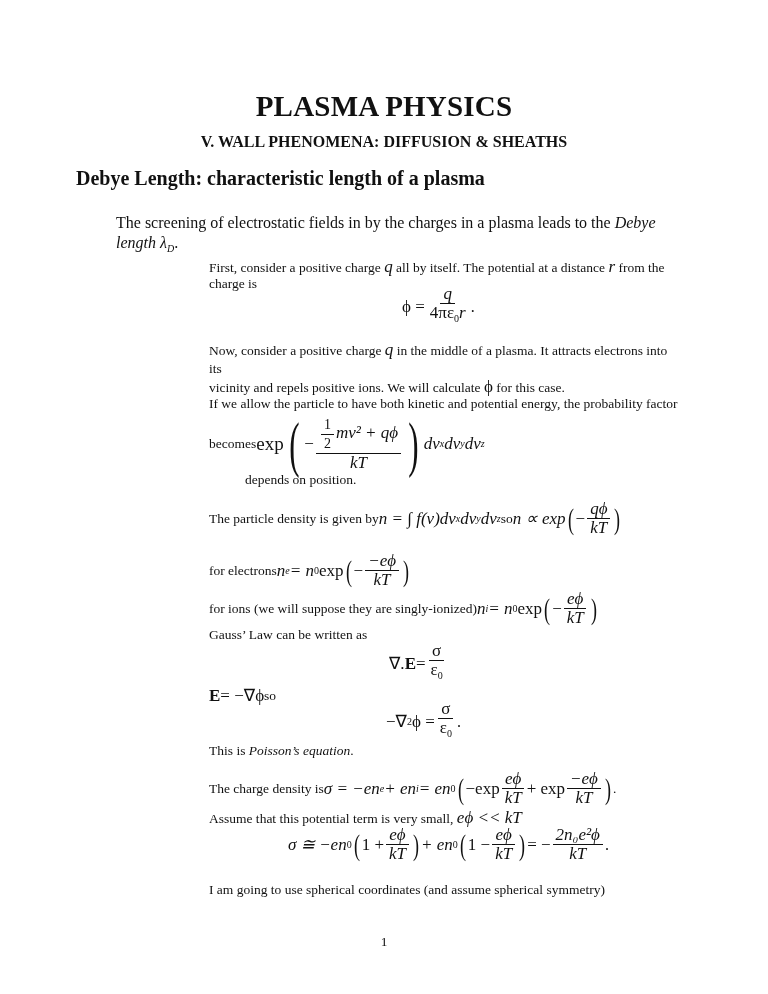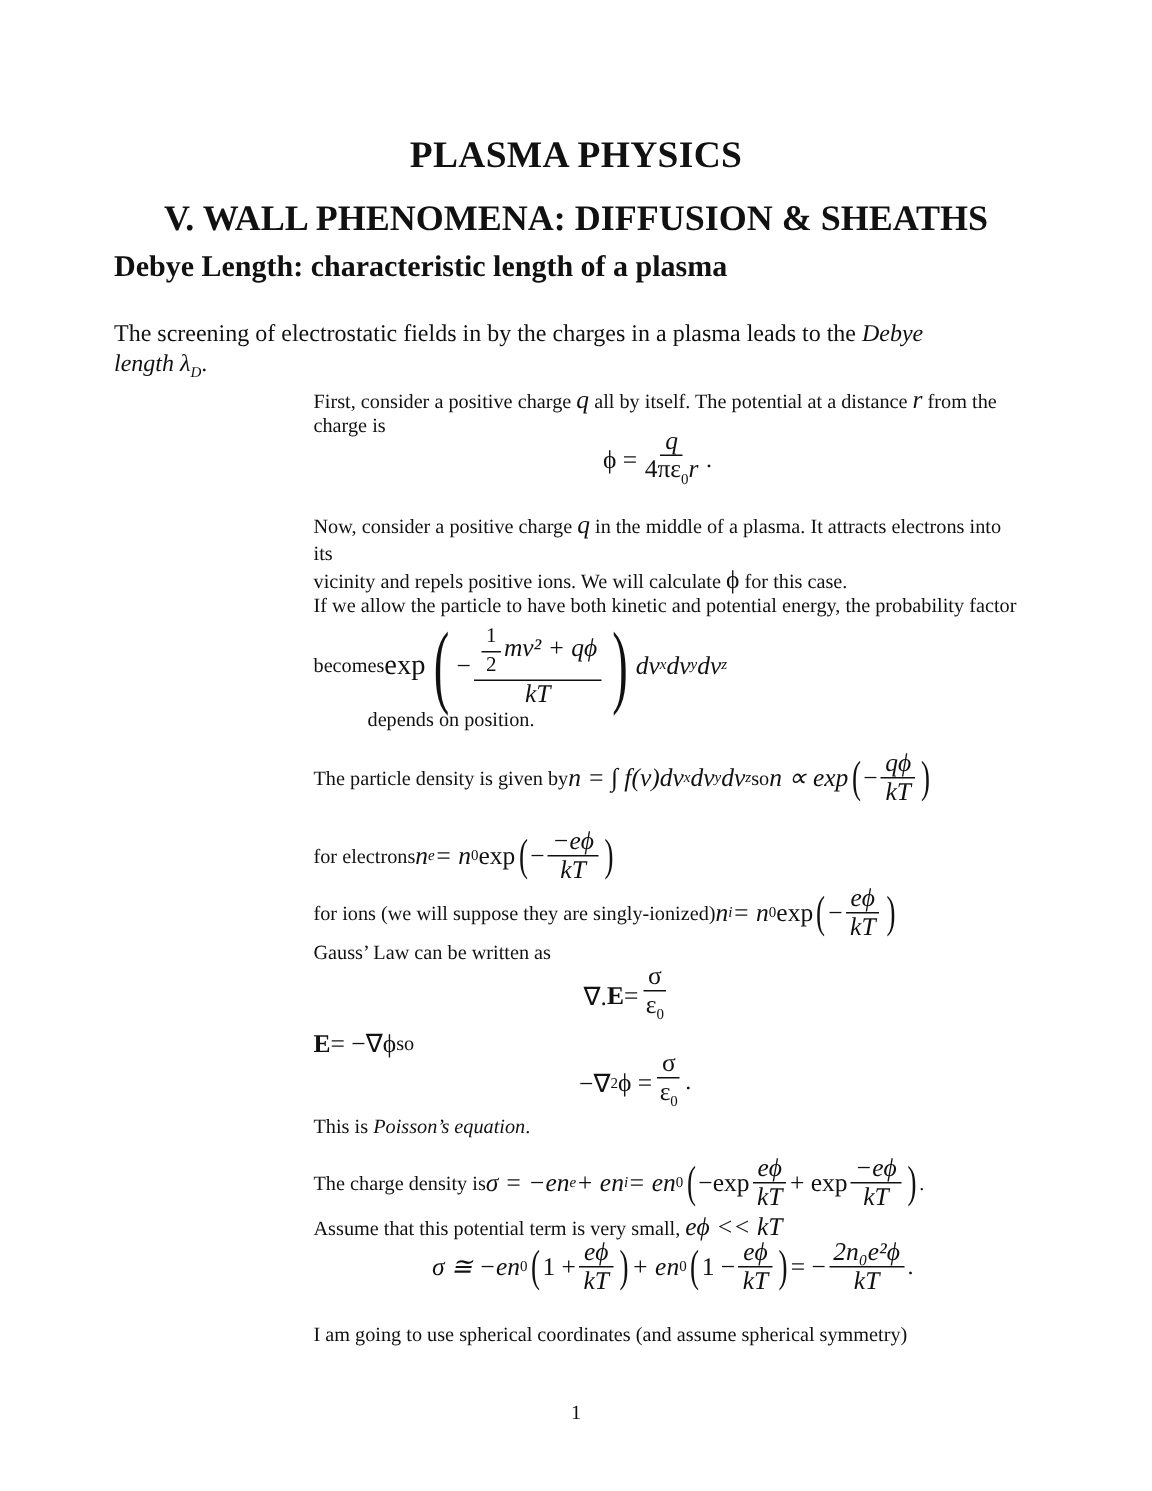--- a/index.html
+++ b/index.html
@@ -1,21 +1,21 @@
 <!DOCTYPE html>
 <html><head>
 <meta charset="utf-8">
 <style>
   html, body { margin:0; padding:0; background:#ffffff; }
   body { width:768px; height:994px; position:relative; overflow:hidden; color:#111; font-family:"Liberation Serif", serif; }
   .abs { position:absolute; }
-  .t1 { top:90px; left:0; width:768px; text-align:center; font-weight:bold; font-size:25px; letter-spacing:0.2px; }
-  .t2 { top:133px; left:0; width:768px; text-align:center; font-weight:bold; font-size:24px; }
+  .t1 { top:90px; left:0; width:768px; text-align:center; font-weight:bold; font-size:29px; letter-spacing:0.2px; }
+  .t2 { top:133px; left:0; width:768px; text-align:center; font-weight:bold; font-size:16px; }
   .t3 { top:167px; left:76px; font-weight:bold; font-size:20px; }
-  .p  { font-size:16px; line-height:20px; }
+  .p  { font-size:16px; line-height:20px;margin-left:40px; }
   .s  { font-size:13.5px; line-height:16px; }
   .it { font-style:italic; }
   .b { font-weight:bold; }
   .mi { font-style:italic; font-size:17px; }
   .mr { font-size:17px; }
   .frac { display:inline-flex; flex-direction:column; align-items:center; vertical-align:middle; margin:0 2px; }
   .frac .num { border-bottom:1px solid #111; padding:0 3px; line-height:18px; text-align:center; }
   .frac .den { padding:0 3px; line-height:18px; text-align:center; }
   .paren { font-size:30px; font-weight:100; vertical-align:middle; line-height:1; transform:scaleX(0.6); display:inline-block; }
   .bigparen { font-size:62px; font-weight:100; line-height:1; vertical-align:middle; display:inline-block; transform:scaleX(0.5); }

